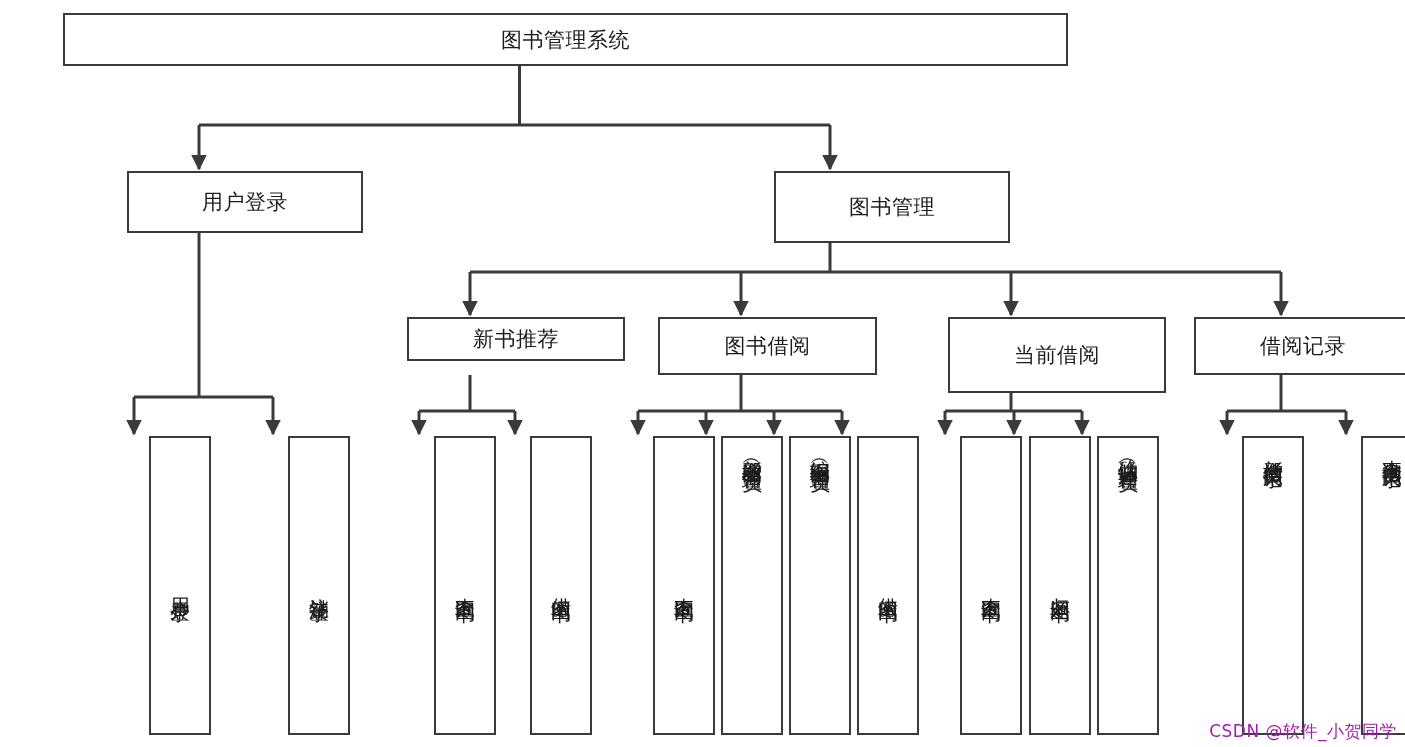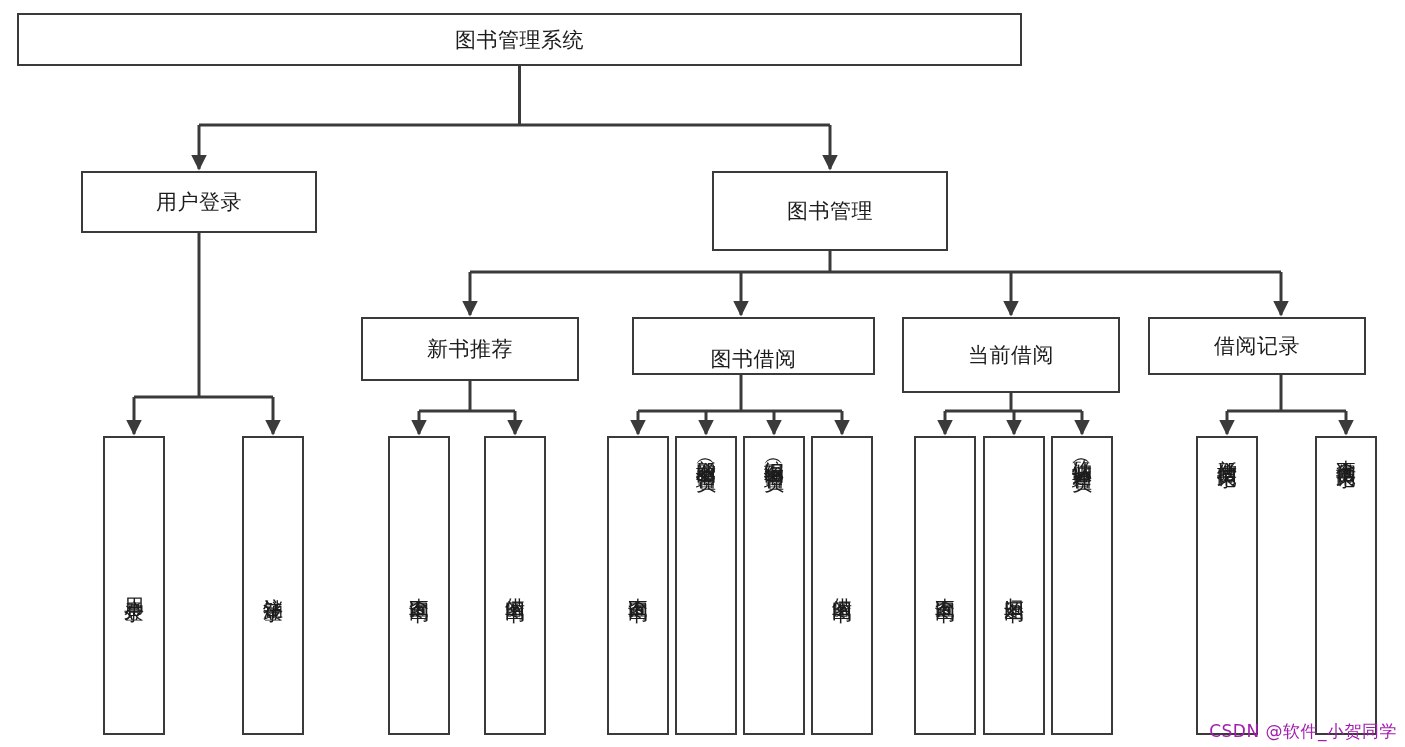--- a/index.html
+++ b/index.html
@@ -26,20 +26,21 @@
   }
   .node-box {
     position: absolute;
     box-sizing: border-box;
     border: 2.5px solid #3a3a3a;
     background: #ffffff;
     display: flex;
     align-items: center;
     justify-content: center;
     color: #1c1c1c;
+    margin-left: 46px;
   }
   .node-box.horiz {
     font-size: 21px;
     letter-spacing: 0.5px;
   }
   .node-box.vert {
     writing-mode: vertical-rl;
     text-orientation: upright;
     font-size: 20px;
     letter-spacing: 2px;
@@ -116,27 +117,27 @@
       </g>
   </svg>
 
   <div id="boxes-layer">
       <div class="node-box horiz" style="left: 17px; top: 13px; width: 1005px; height: 53px;">
         <span>图书管理系统</span>
       </div>
       <div class="node-box horiz" style="left: 81px; top: 171px; width: 236px; height: 62px;">
         <span>用户登录</span>
       </div>
-      <div class="node-box horiz" style="left: 712px; top: 171px; width: 236px; height: 80px;">
+      <div class="node-box horiz" style="left: 728px; top: 171px; width: 236px; height: 72px;">
         <span>图书管理</span>
       </div>
-      <div class="node-box horiz" style="left: 361px; top: 317px; width: 218px; height: 64px;">
+      <div class="node-box horiz" style="left: 361px; top: 317px; width: 218px; height: 44px;">
         <span>新书推荐</span>
       </div>
-      <div class="node-box horiz" style="left: 632px; top: 317px; width: 243px; height: 58px; align-items: flex-end;">
+      <div class="node-box horiz" style="left: 612px; top: 317px; width: 219px; height: 58px;">
         <span>图书借阅</span>
       </div>
       <div class="node-box horiz" style="left: 902px; top: 317px; width: 218px; height: 76px;">
         <span>当前借阅</span>
       </div>
       <div class="node-box horiz" style="left: 1148px; top: 317px; width: 218px; height: 58px;">
         <span>借阅记录</span>
       </div>
       <div class="node-box vert center-v" style="left: 103px; top: 436px; width: 62px; height: 299px;">
         <span class="vlabel">用户登录</span>

